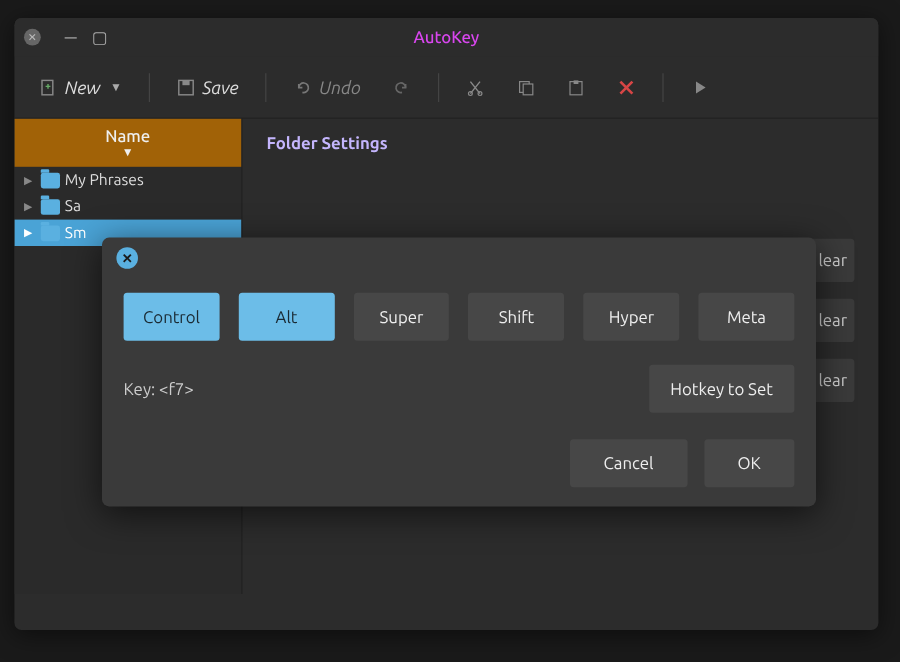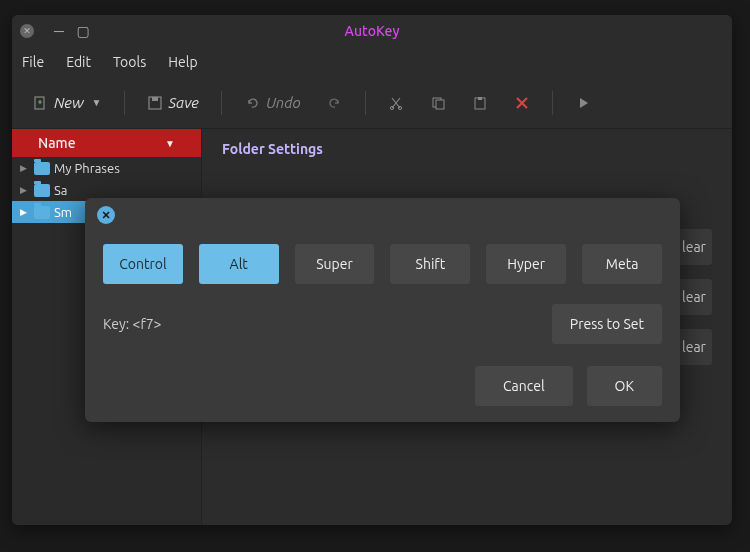--- a/index.html
+++ b/index.html
@@ -18,21 +18,21 @@
 
   .toolbar { height: 52px; display: flex; align-items: center; padding: 0 10px; gap: 6px; border-bottom: 1px solid #222; }
   .tb-btn { display: flex; align-items: center; gap: 6px; padding: 6px 10px; color: #ddd; border-radius: 3px; }
   .tb-sep { width: 1px; height: 24px; background: #444; margin: 0 6px; }
   .tb-icon { width: 16px; height: 16px; display: inline-flex; align-items: center; justify-content: center; color: #888; }
   .tb-label { font-size: 15px; font-style: italic; }
   .dropdown-arrow { font-size: 10px; color: #aaa; margin-left: 2px; }
 
   .content { display: flex; height: calc(100% - 114px); }
   .sidebar { width: 190px; background: #2a2a2a; border-right: 1px solid #222; }
-  .side-header { background: #b91c1c; padding: 6px 26px; display: flex; justify-content: space-between; align-items: center; color: #eee; font-weight: 500; font-size: 14px; }
+  .side-header { background: #a16207; padding: 6px 26px; display: flex; justify-content: space-between; align-items: center; color: #eee; font-weight: 500; font-size: 14px; flex-direction: column; }
   .side-header .arrow { font-size: 10px; }
   .tree-item { display: flex; align-items: center; padding: 4px 8px; gap: 4px; color: #ddd; font-size: 13px; }
   .tree-item.selected { background: #4aa3d6; color: #fff; }
   .tree-caret { font-size: 9px; color: #888; width: 10px; }
   .tree-item.selected .tree-caret { color: #fff; }
   .folder-icon { width: 16px; height: 13px; background: #5ab0e0; border-radius: 2px; position: relative; }
   .folder-icon::before { content:""; position:absolute; top:-3px; left:0; width:7px; height:3px; background:#5ab0e0; border-radius:1px 1px 0 0; }
 
   .main { flex: 1; padding: 12px 20px; position: relative; }
   .breadcrumb { text-align: center; margin-bottom: 14px; }
@@ -66,26 +66,20 @@
 
 <div class="window">
 
   <div class="titlebar">
     <div class="win-btn close">✕</div>
     <div class="win-min">─</div>
     <div class="win-max">▢</div>
     <div class="title">AutoKey</div>
   </div>
 
-  <div class="menubar">
-    <span>File</span>
-    <span>Edit</span>
-    <span>Tools</span>
-    <span>Help</span>
-  </div>
 
   <div class="toolbar">
     <div class="tb-btn">
       <span class="tb-icon">
         <svg width="16" height="16" viewBox="0 0 16 16">
             <rect x="3" y="2" width="9" height="12" fill="none" stroke="#888" stroke-width="1.2"></rect>
             <path d="M8 5v4M6 7h4" stroke="#6a6" stroke-width="1.2"></path>
           </svg>
       </span>
       <span class="tb-label">New</span>
@@ -206,20 +200,20 @@
     <div class="mod-btn active">Control</div>
     <div class="mod-btn active">Alt</div>
     <div class="mod-btn">Super</div>
     <div class="mod-btn">Shift</div>
     <div class="mod-btn">Hyper</div>
     <div class="mod-btn">Meta</div>
   </div>
 
   <div class="key-row">
     <div class="key-label">Key: &lt;f7&gt;</div>
-    <div class="press-btn">Press to Set</div>
+    <div class="press-btn">Hotkey to Set</div>
   </div>
 
   <div class="dlg-actions">
     <div class="dlg-btn">Cancel</div>
     <div class="dlg-btn">OK</div>
   </div>
 </div>
 
 </body></html>

